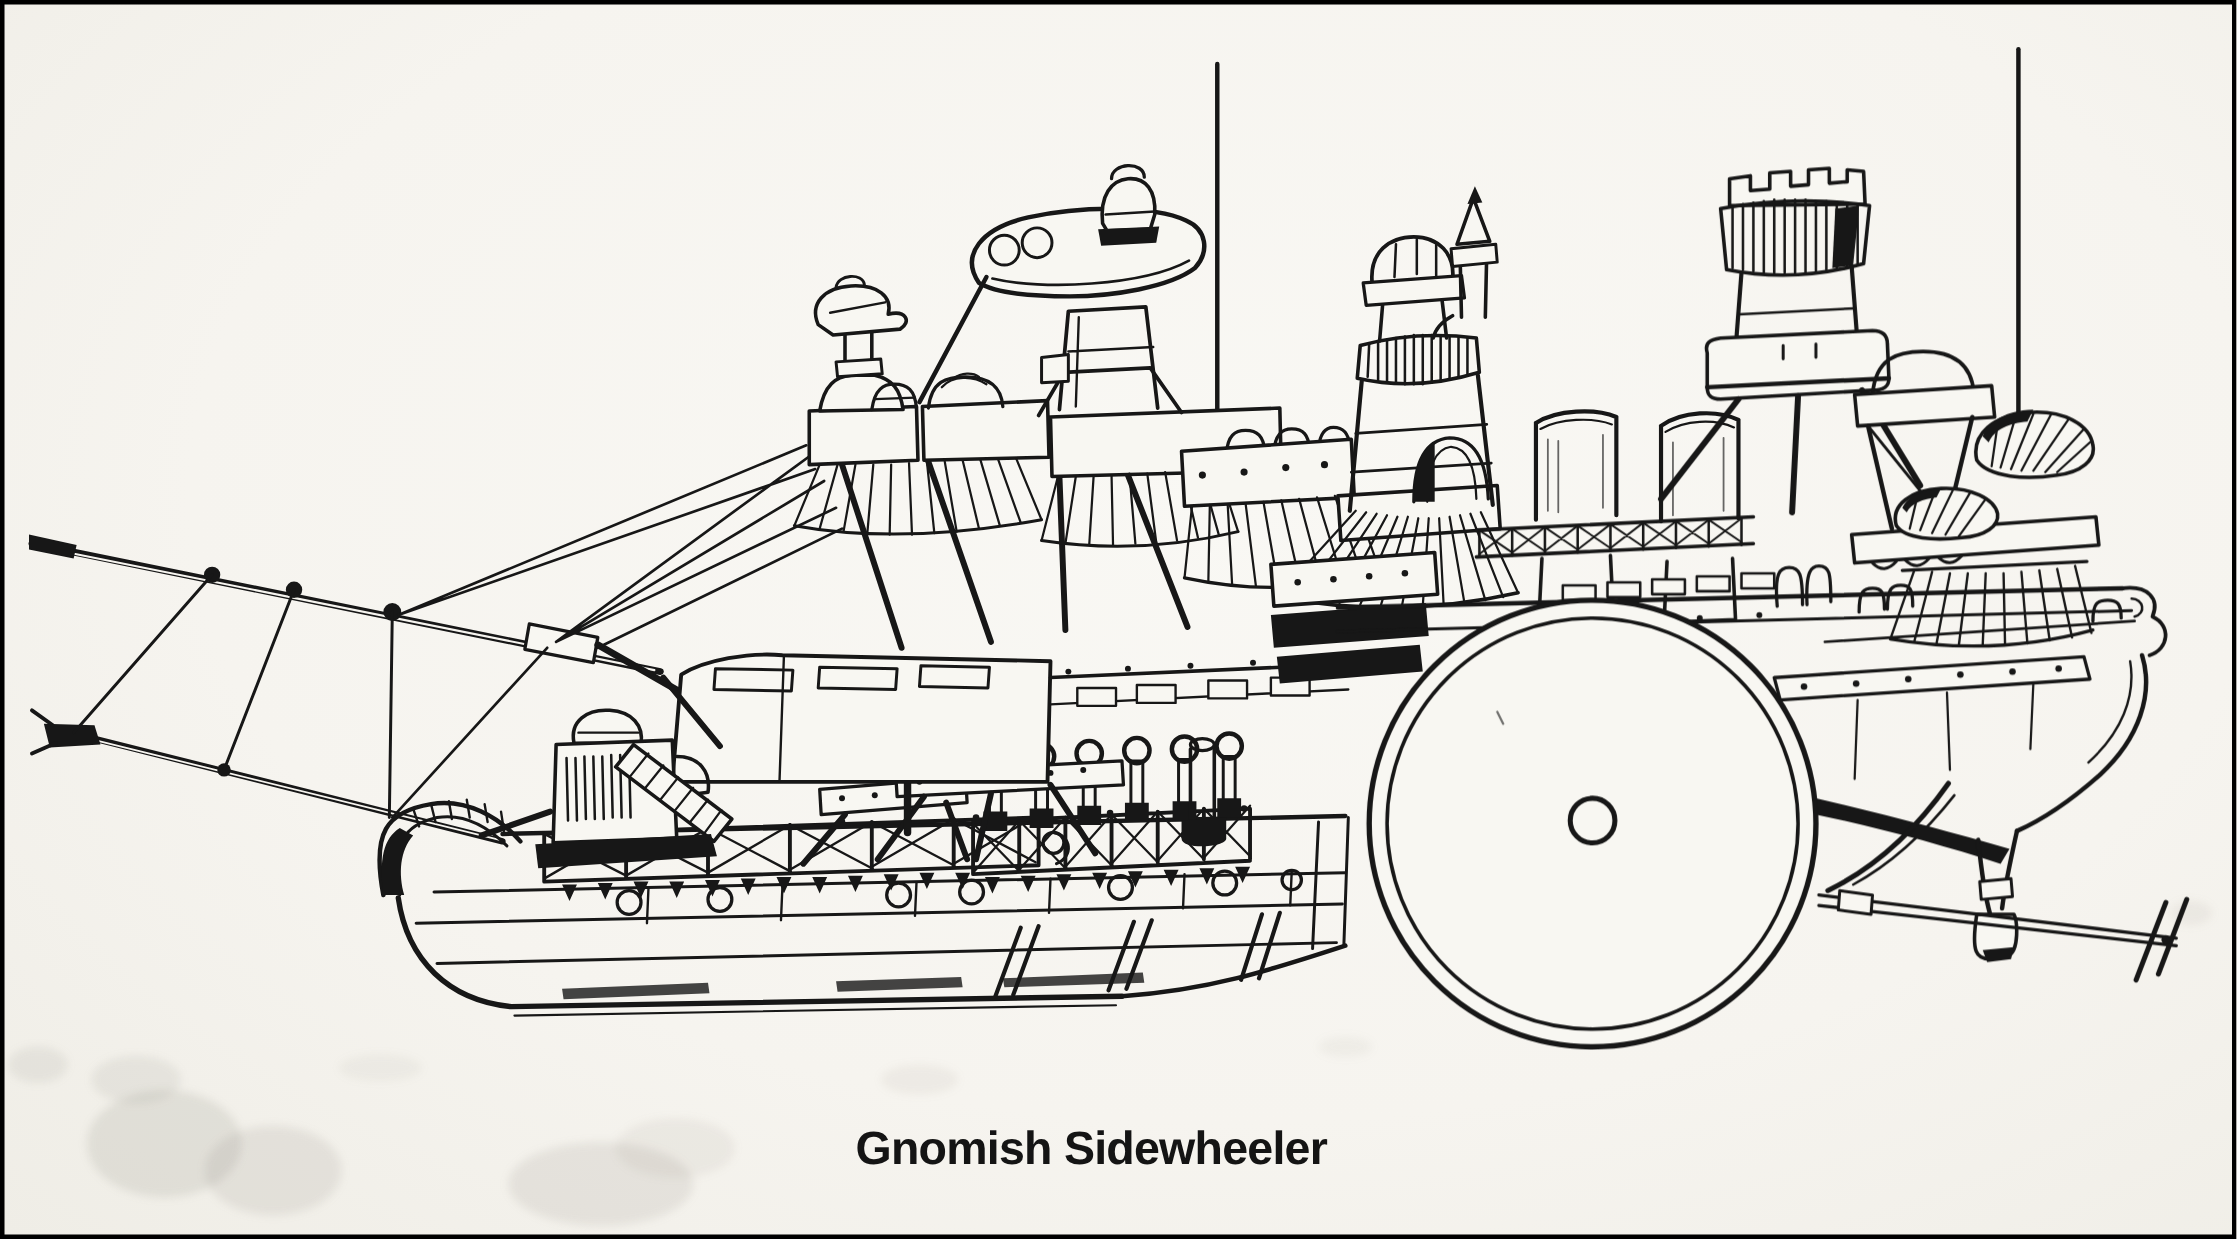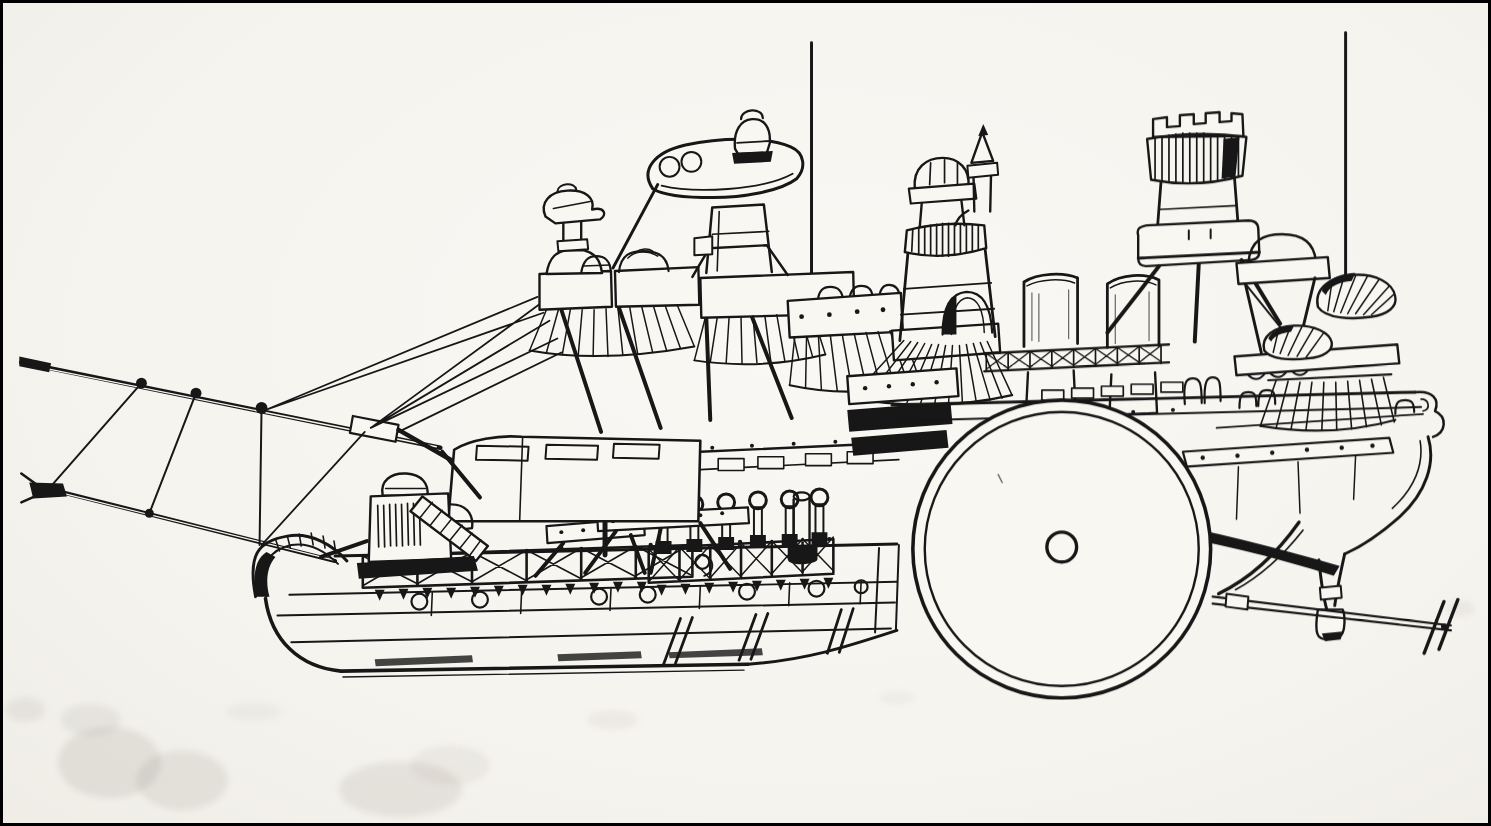--- a/index.html
+++ b/index.html
@@ -350,14 +350,15 @@
   <g>
     <path class="ln" stroke-width="2.2" d="M1216,598 L1456,627 M1216,605 L1456,632"></path>
     <path class="fw" stroke-width="2" d="M1230,595 L1252,598 L1251,611 L1229,608 Z"></path>
     <path class="ln" stroke-width="3.4" d="M1449,603 L1429,655 M1463,601 L1444,651"></path>
     <circle class="fb" cx="1449" cy="628" r="3"></circle>
   </g>
 
 </g>
 </svg>
 
+<div class="caption">Gnomish Sidewheeler</div>
 
 </div>
 
 </body></html>

